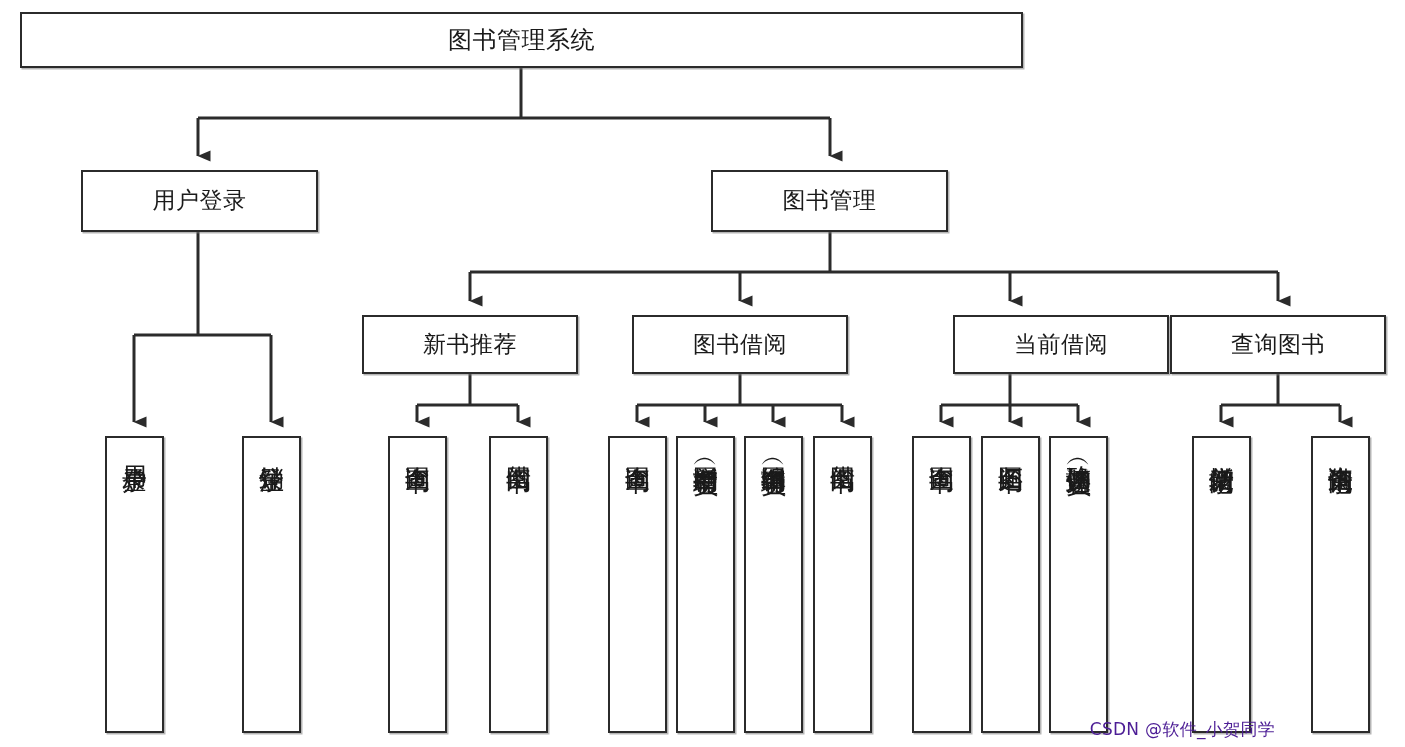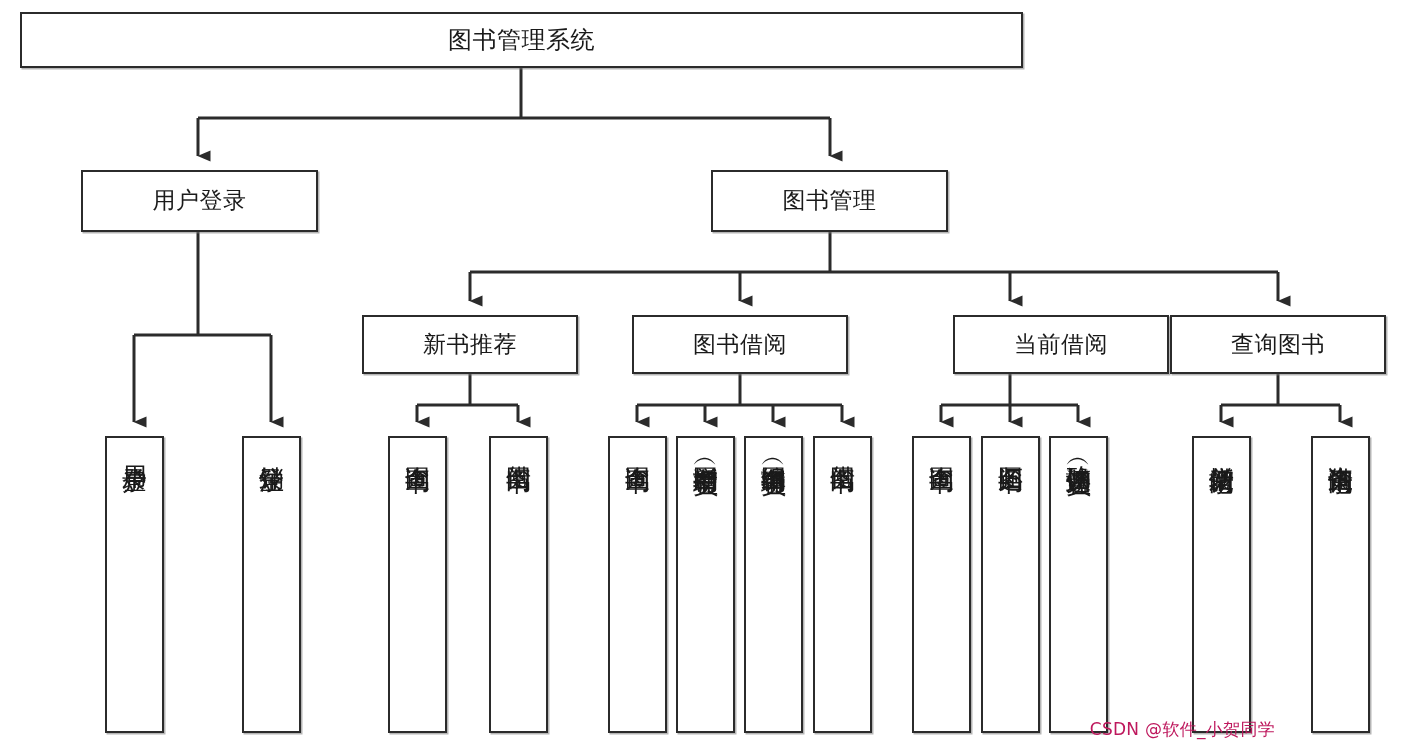--- a/index.html
+++ b/index.html
@@ -68,21 +68,21 @@
     line-height: 1.0;
     letter-spacing: 1px;
     height: auto;
     max-height: 278px;
   }
   .watermark {
     position: absolute;
     right: 8px;
     bottom: 6px;
     font-size: 17px;
-    color: #be185d;
+    color: #4c1d95;
     white-space: nowrap;
     letter-spacing: 0.3px;
     font-family: "DejaVu Sans", "Liberation Sans", sans-serif;
   }
 </style>
 </head>
 <body>
 
 <div id="diagram-root">
 

